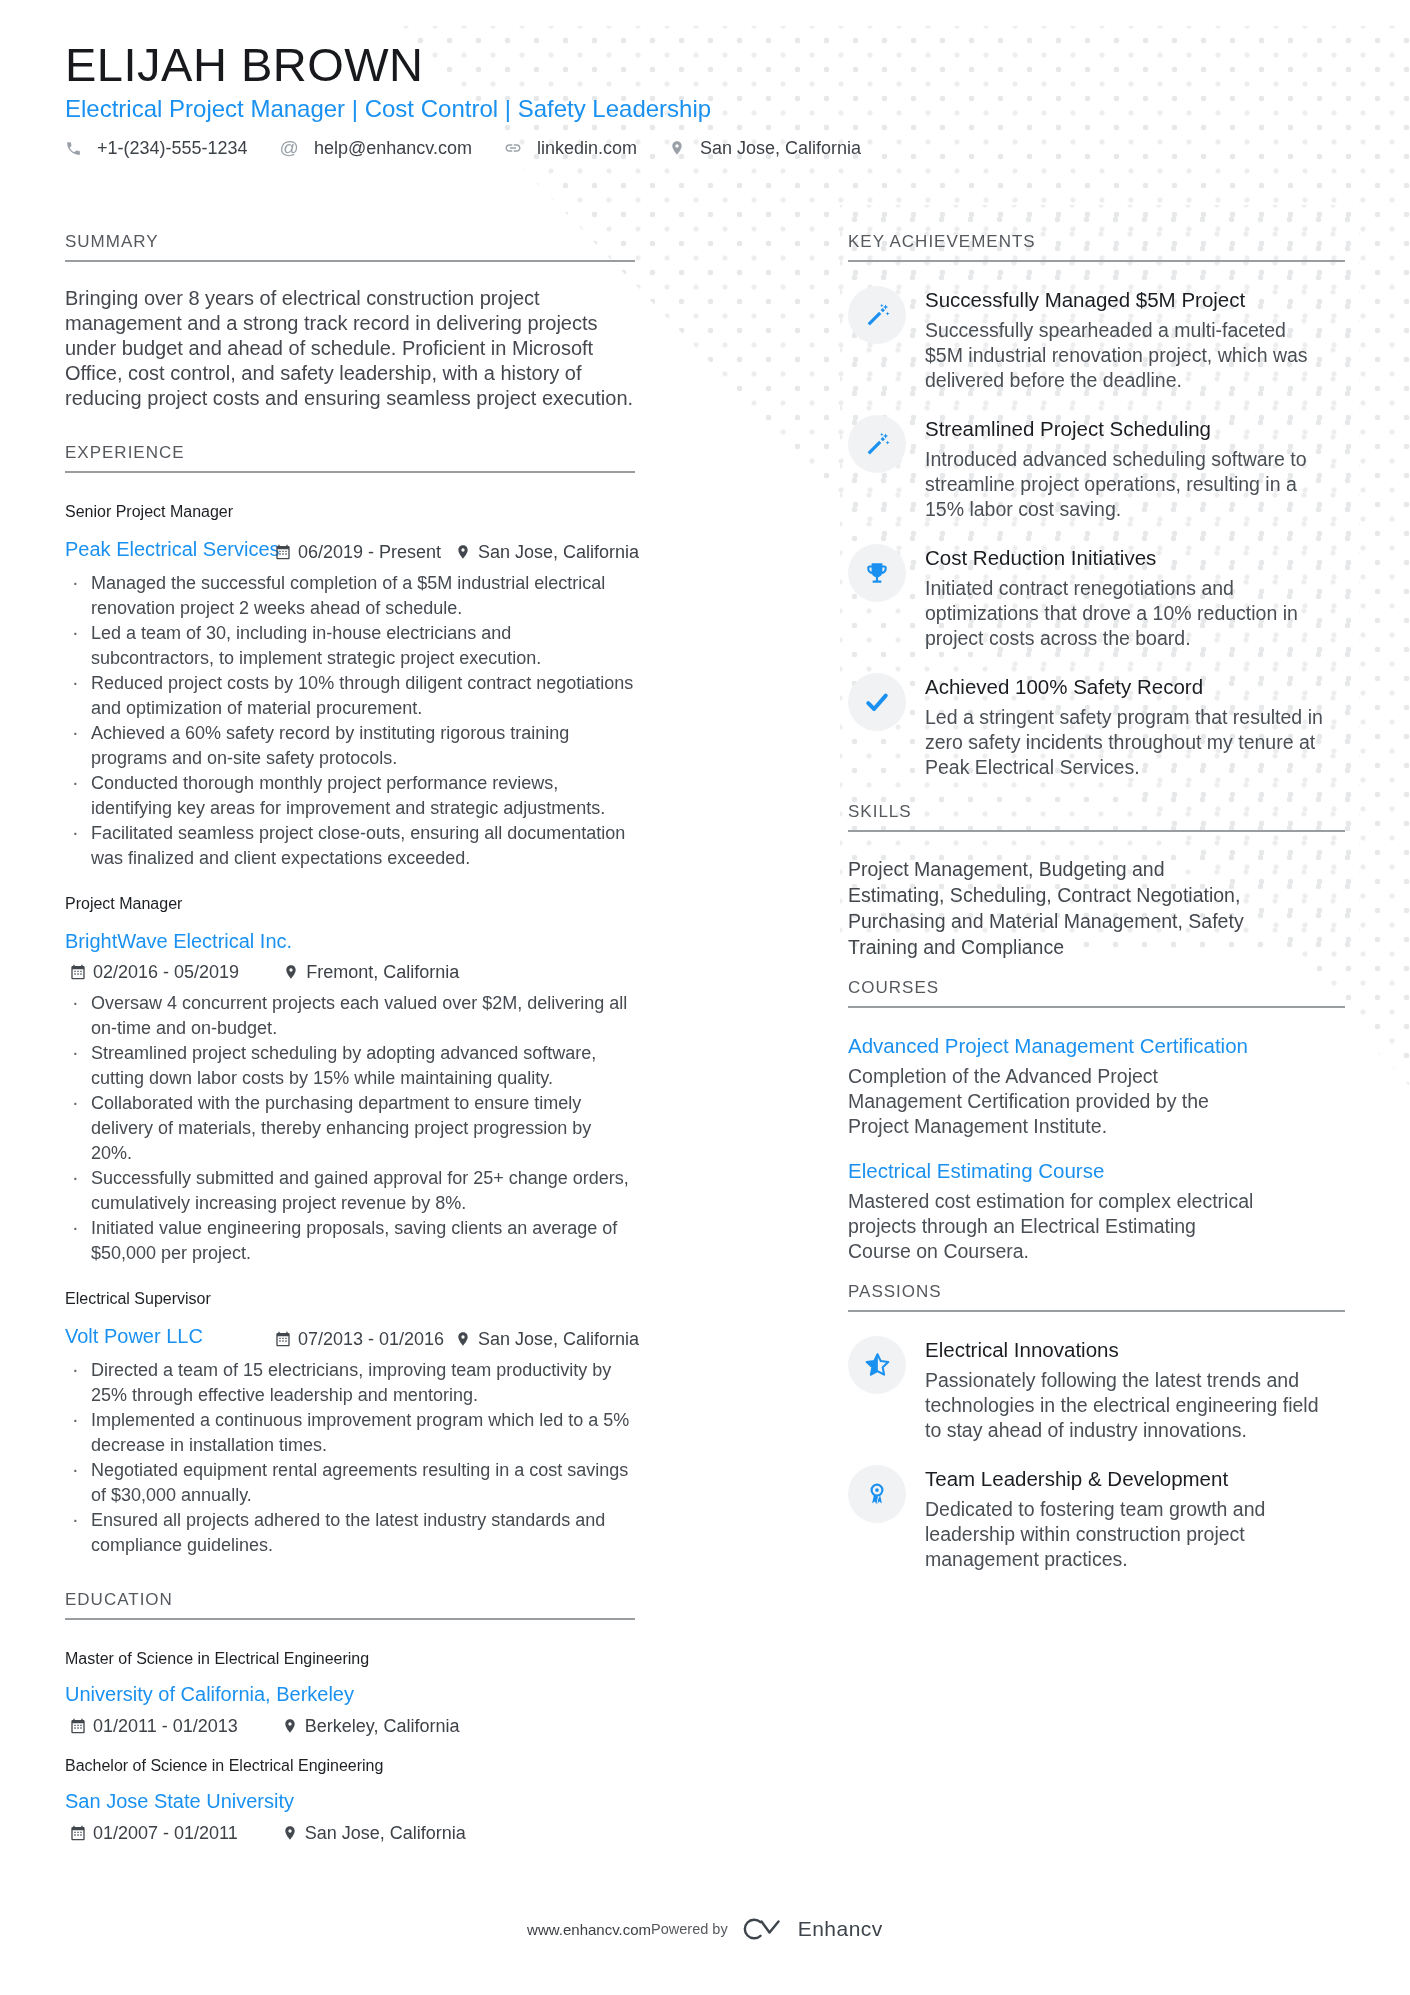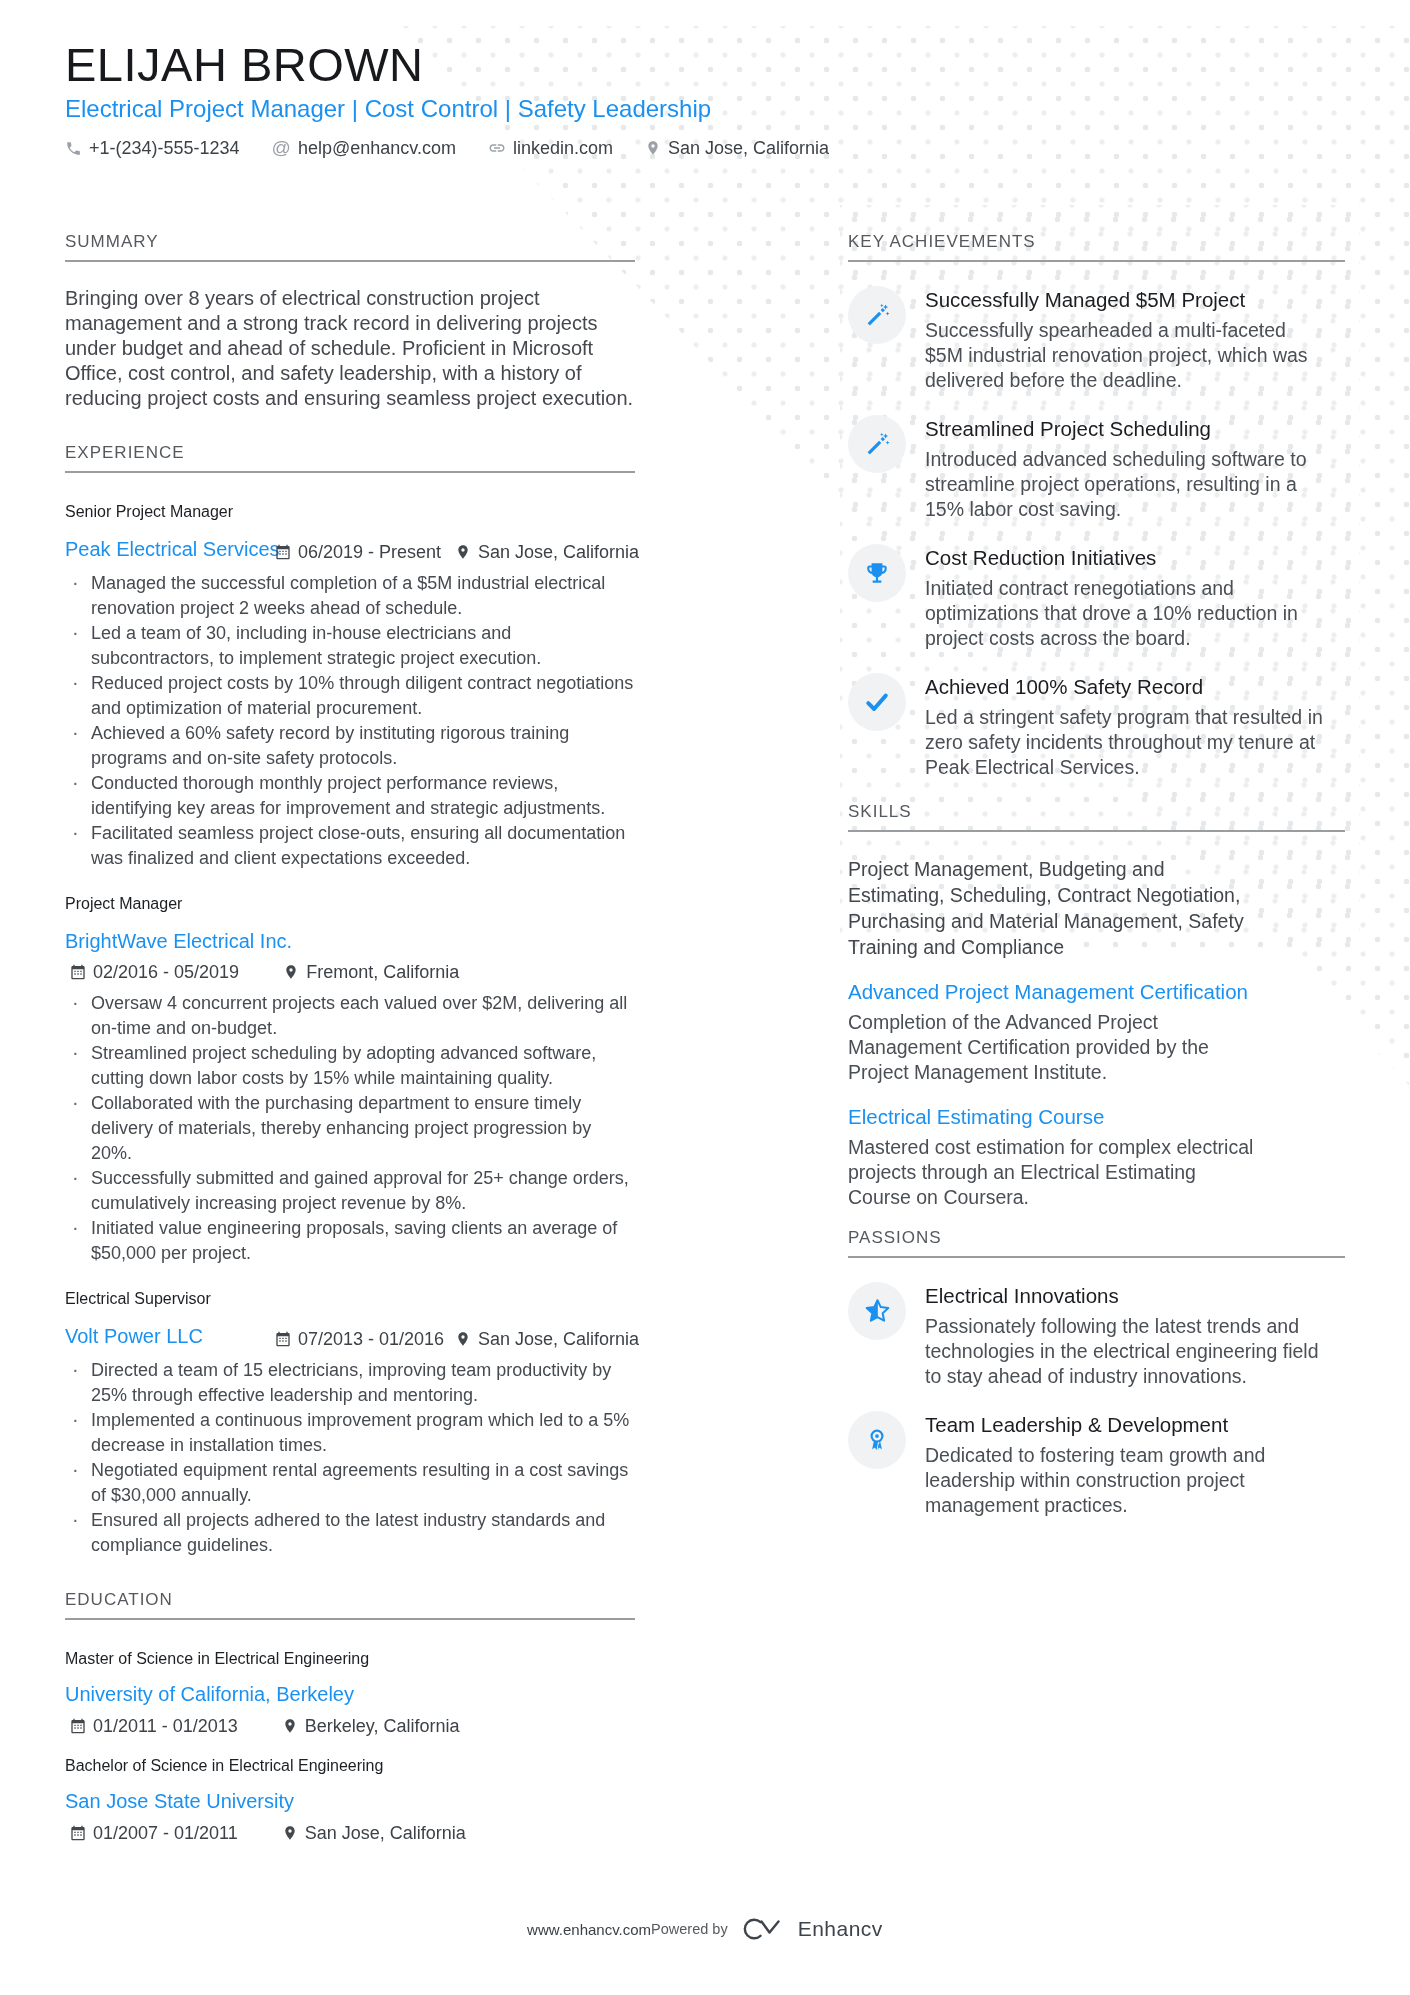--- a/index.html
+++ b/index.html
@@ -11,21 +11,21 @@
                      radial-gradient(circle,#ededee 2.3px,transparent 2.8px);
     background-size:29px 29px;background-position:0 0,14.5px 14.5px;}
   .dots-a{left:0;top:26px;width:1410px;height:1060px;
     clip-path:polygon(385px 0px,1410px 0px,1410px 1060px);}
   .dots-b{left:840px;top:205px;width:520px;height:745px;}
 
   .hd{position:absolute;left:65px;top:40px;z-index:2;}
   .hd h1{margin:0;font-size:47px;line-height:1.08;font-weight:500;letter-spacing:.5px;color:#17191d;}
   .hd-title{margin-top:5px;font-size:24px;line-height:1.1;color:#1a91f0;}
   .contact{margin-top:15px;display:flex;align-items:center;gap:32px;font-size:18px;color:#3d4248;}
-  .c-item{display:inline-flex;align-items:center;gap:7px;cursor:pointer;}
+  .c-item{display:inline-flex;align-items:center;gap:15px;cursor:pointer;}
   .c-ic{display:inline-flex;align-items:center;color:#9aa1a8;}
   .at-icon::before{content:"@";font-size:19px;color:#9aa1a8;}
 
   .col-left{position:absolute;left:65px;top:232px;width:570px;z-index:1;}
   .col-right{position:absolute;left:848px;top:232px;width:497px;z-index:1;}
   .col-left section{margin-bottom:32px;}
   .col-right section{margin-bottom:18px;}
 
   .sh{margin:0 0 24px 0;font-size:17px;font-weight:400;letter-spacing:1px;color:#55595e;
       padding-bottom:8px;border-bottom:2px solid #9a9da0;}
@@ -312,20 +312,21 @@
               <div class="ach-d">Led a stringent safety program that resulted in zero safety incidents throughout my tenure at Peak Electrical Services.</div>
             </div>
           </div>
         </div>
     </section>
     <section>
       <h2 class="sh">SKILLS</h2>
       <p class="skills">Project Management, Budgeting and Estimating, Scheduling, Contract Negotiation, Purchasing and Material Management, Safety Training and Compliance</p>
     </section>
     <section>
+      <h2 class="sh">COURSES</h2>
       <div id="courses">
           <div class="course">
             <div class="course-t">Advanced Project Management Certification</div>
             <div class="course-d">Completion of the Advanced Project Management Certification provided by the Project Management Institute.</div>
           </div>
           <div class="course">
             <div class="course-t">Electrical Estimating Course</div>
             <div class="course-d">Mastered cost estimation for complex electrical projects through an Electrical Estimating Course on Coursera.</div>
           </div>
         </div>

